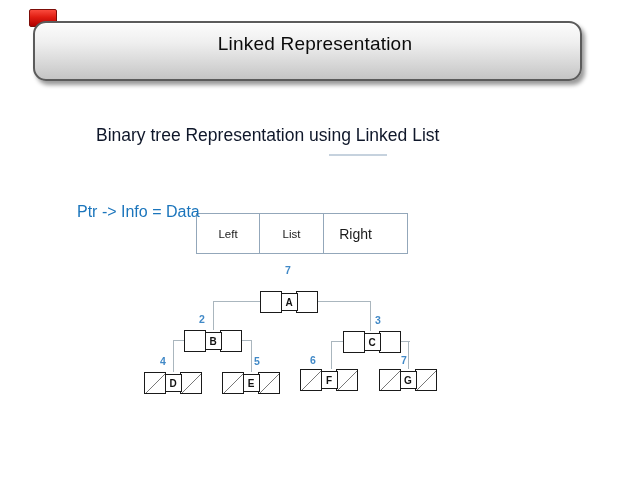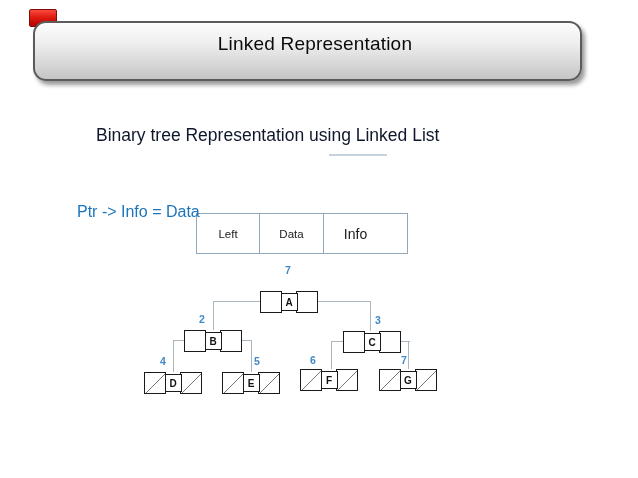--- a/index.html
+++ b/index.html
@@ -78,22 +78,22 @@
 
 <div class="abs title-bar">
   <span class="title-text">Linked Representation</span>
 </div>
 
 <div class="abs heading">Binary tree Representation using Linked List</div>
 
 <div class="abs struct-ghost-line"></div>
 <div class="abs struct-box">
   <div class="struct-cell c-left">Left</div>
-  <div class="struct-cell c-info">Data</div>
-  <div class="struct-cell c-right">Info</div>
+  <div class="struct-cell c-info">List</div>
+  <div class="struct-cell c-right">Right</div>
 </div>
 
 <div class="abs ptr-lines">
   <span class="ptr-line">Ptr -&gt; Info = Data</span>
 </div>
 
 <div class="abs connector" style="left:213px;top:301px;width:47px;height:1.4px;"></div>
 <div class="abs connector" style="left:213px;top:301px;width:1.4px;height:29px;"></div>
 <div class="abs connector" style="left:317px;top:301px;width:54px;height:1.4px;"></div>
 <div class="abs connector" style="left:370px;top:301px;width:1.4px;height:30px;"></div>

